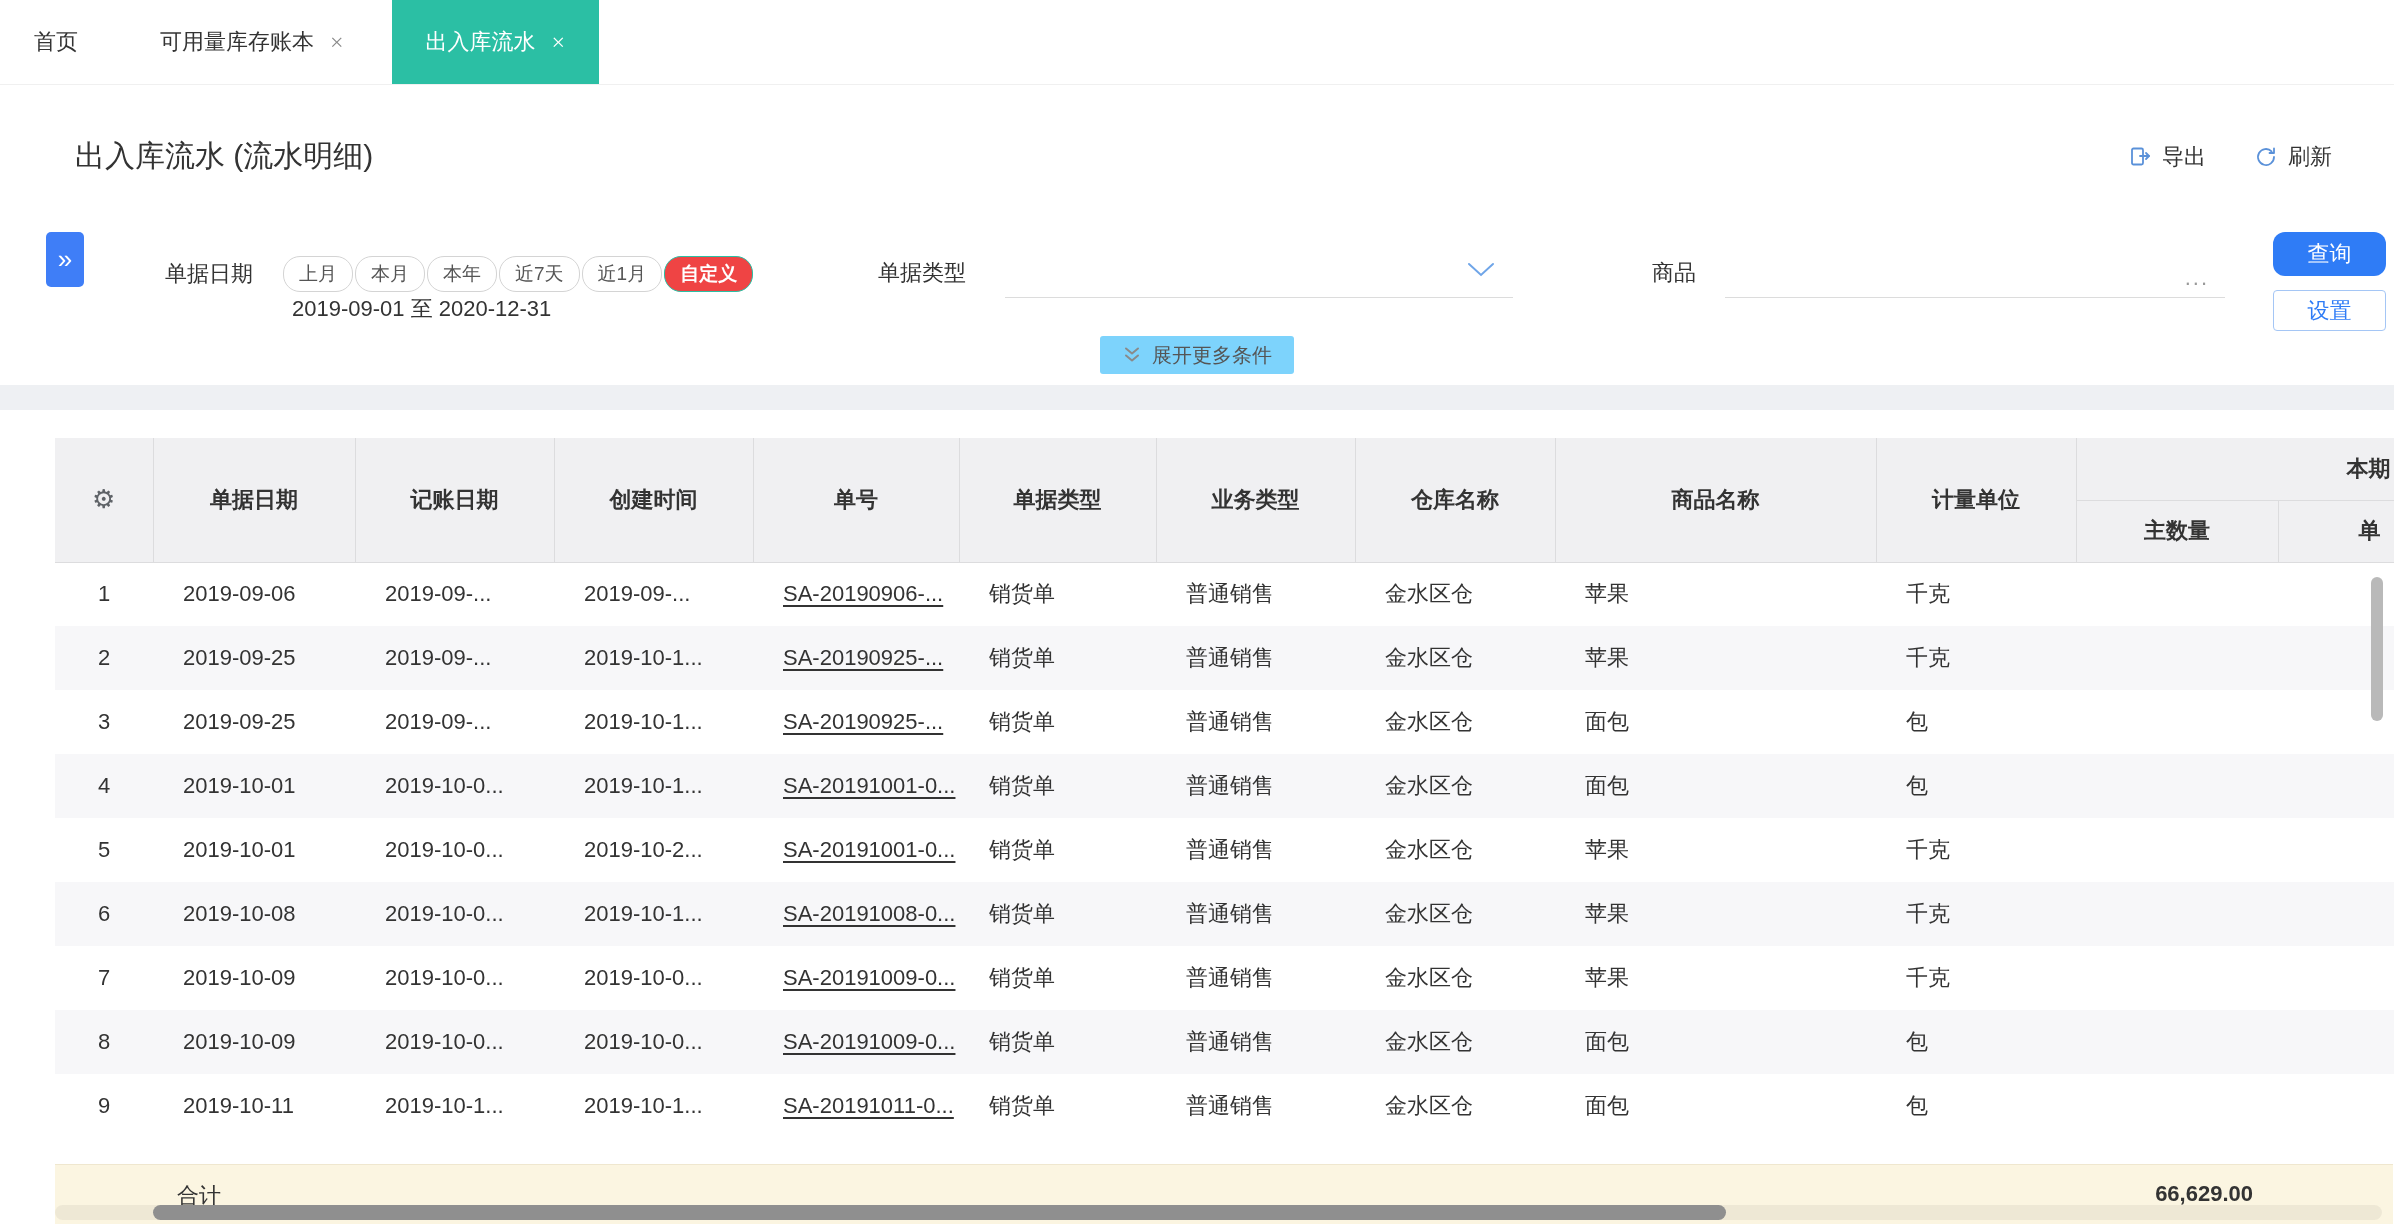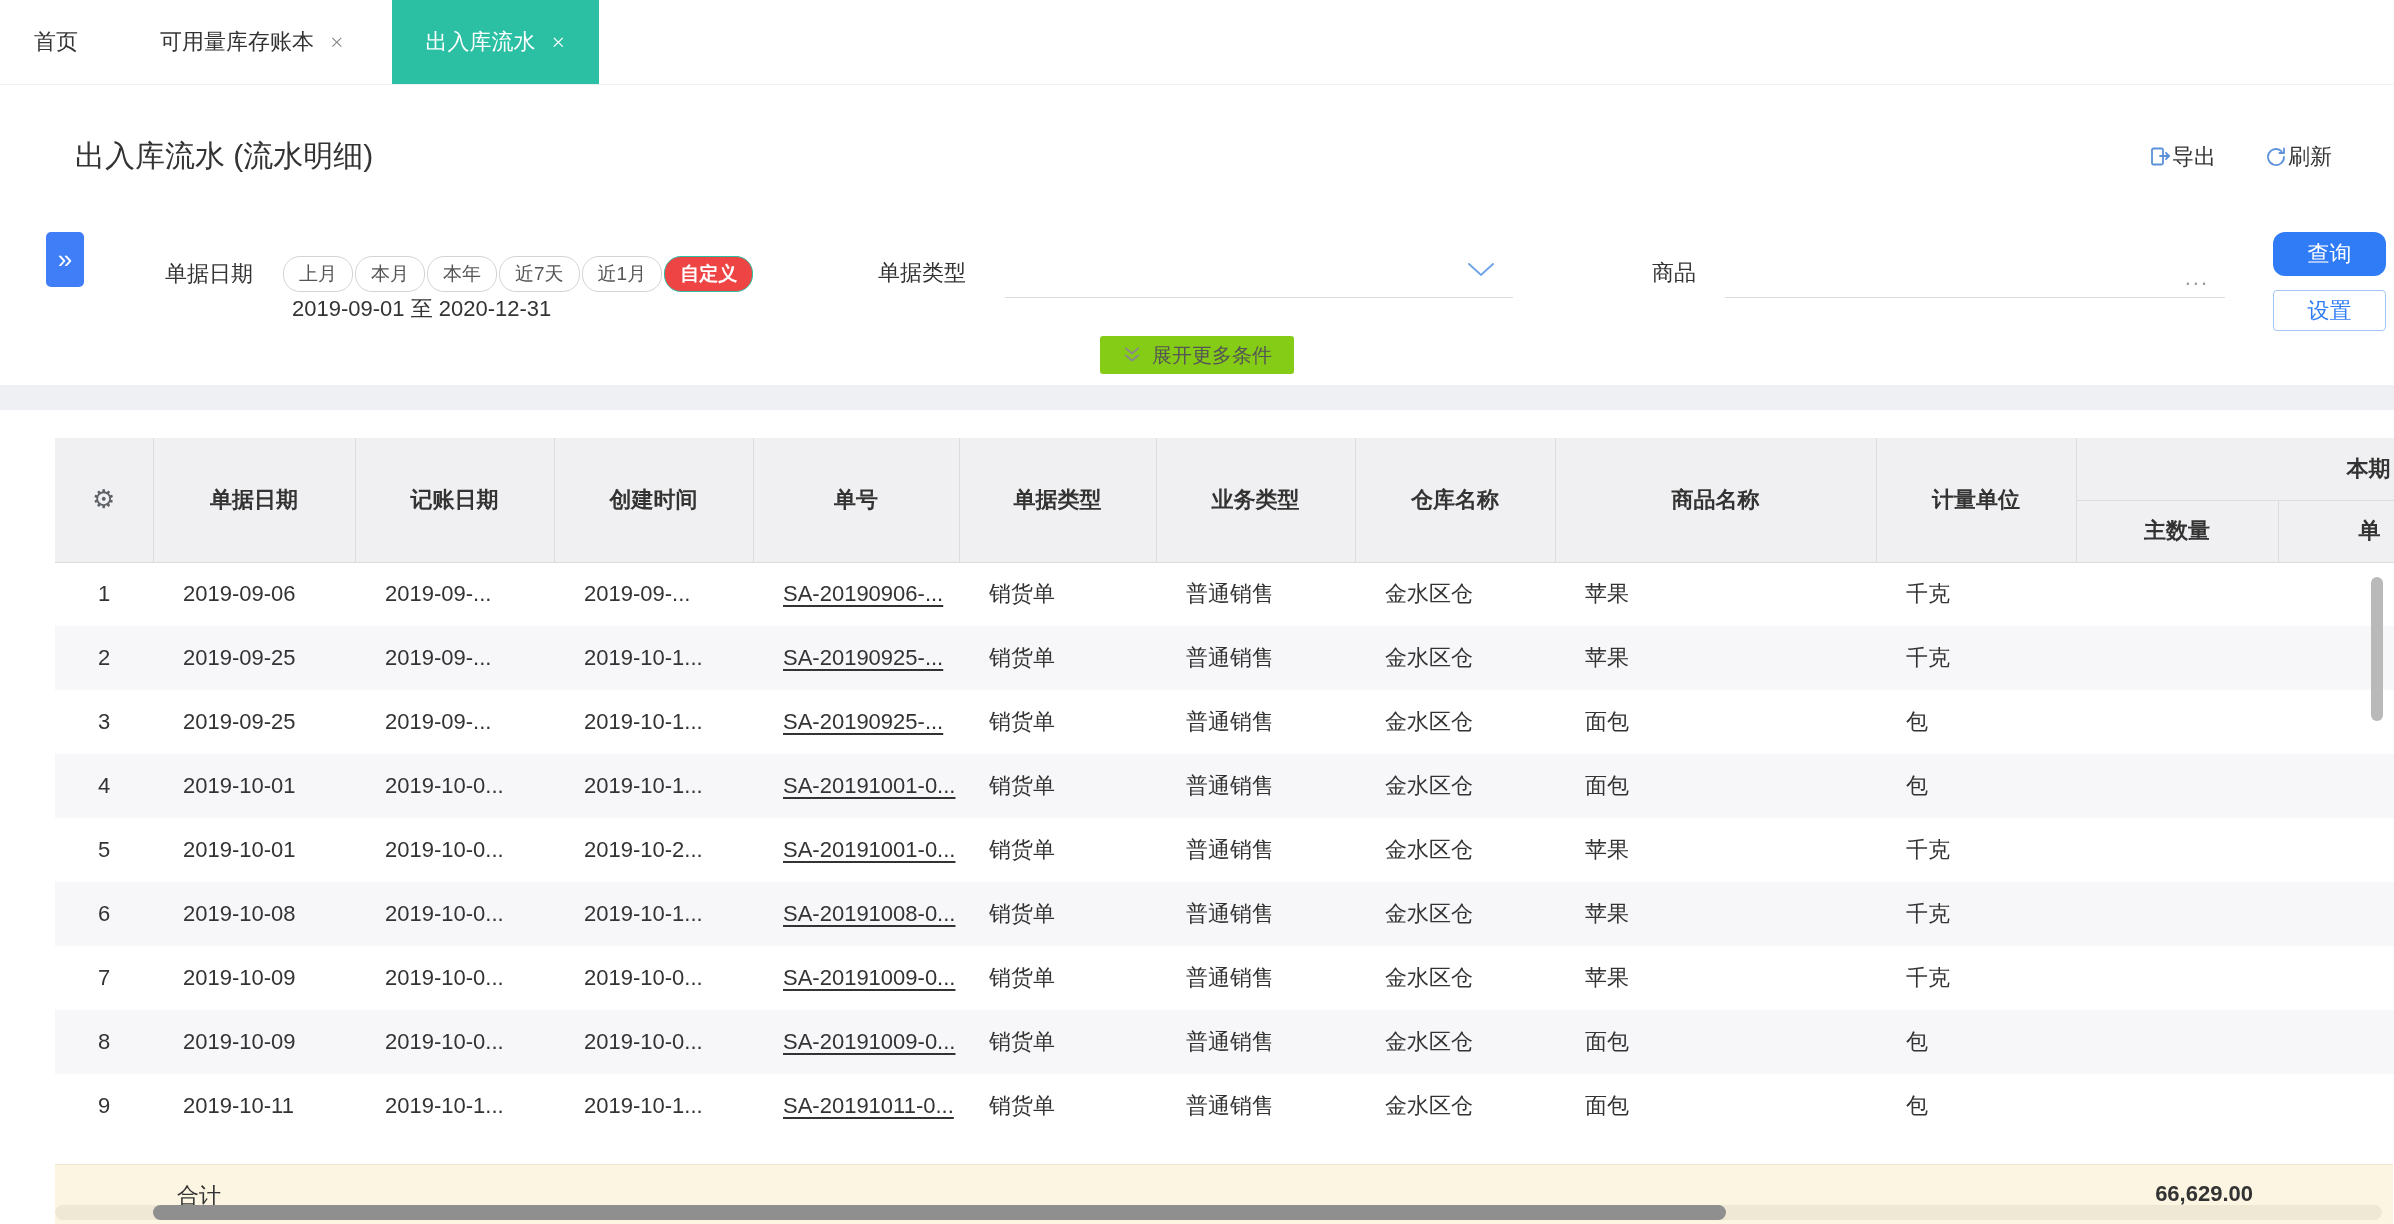--- a/index.html
+++ b/index.html
@@ -12,21 +12,21 @@
   .tab { display:flex; align-items:center; padding:0 34px; font-size:22px; color:#333; cursor:pointer; white-space:nowrap;font-family:Liberation Serif, serif; }
   .tab + .tab { margin-left:14px; }
   .tab .close { margin-left:16px; color:#8a8a8a; font-size:24px; line-height:1; }
   .tab.active { background:#2bbfa4; color:#fff; }
   .tab.active .close { color:#fff; }
 
   
   .page-head { height:143px; display:flex; align-items:center; padding:0 62px 0 75px; background:#fff; }
   .page-title { font-size:30px; font-weight:500; color:#333; }
   .head-actions { margin-left:auto; display:flex; gap:48px; }
-  .head-btn { display:flex; align-items:center; font-size:22px; color:#333; cursor:pointer; background:none; border:none; font-family:inherit; }
+  .head-btn { display:flex; align-items:center; gap:10px; font-size:22px; color:#333; cursor:pointer; background:none; border:none; font-family:inherit; }
   .head-btn svg { display:block; }
 
   
   .filter-card { position:relative; height:157px; background:#fff; }
   .collapse-btn { position:absolute; left:46px; top:4px; width:38px; height:55px; background:#3f7ef7; color:#fff;
                   border:none; border-radius:5px; font-size:26px; display:flex; align-items:center; justify-content:center; cursor:pointer; }
   .filter-row1 { position:absolute; left:165px; top:28px; display:flex; align-items:center; }
   .filter-label { font-size:22px; font-weight:500; color:#333; white-space:nowrap; }
   .pills { display:flex; gap:2px; margin-left:30px; align-items:center; }
   .pill { border:1px solid #d4d4d4; border-radius:17px; padding:4px 15px; font-size:19px; color:#555; background:#fff; cursor:pointer; white-space:nowrap; }
@@ -38,21 +38,21 @@
   .field-doctype svg { position:absolute; right:18px; top:8px; }
   .f-label-product { position:absolute; left:1652px; top:30px; }
   .field-product { position:absolute; left:1725px; top:26px; width:500px; height:44px; border-bottom:1px solid #dcdcdc; cursor:pointer; }
   .field-product .ellipsis { position:absolute; right:16px; bottom:6px; color:#999; font-size:22px; letter-spacing:2px; }
 
   .query-btn { position:absolute; right:8px; top:4px; width:113px; height:44px; background:#2f7cf6; color:#fff; font-size:22px;
                border:none; border-radius:12px; cursor:pointer; font-family:inherit; }
   .settings-btn { position:absolute; right:8px; top:62px; width:113px; height:41px; background:#fff; color:#2f7cf6; font-size:22px;
                border:1px solid #a5c6f5; border-radius:4px; cursor:pointer; font-family:inherit; }
   .expand-more { position:absolute; left:50%; transform:translateX(-50%); top:108px; height:38px; padding:0 22px;
-               background:#84cc16; color:#555; font-size:20px; border:none; border-radius:3px; display:flex; align-items:center; gap:10px;
+               background:#7dd3fc; color:#555; font-size:20px; border:none; border-radius:3px; display:flex; align-items:center; gap:10px;
                cursor:pointer; font-family:inherit; white-space:nowrap; }
 
   .gap-band { height:25px; background:#eef0f3; }
 
   
   .table-card { position:relative; height:814px; background:#fff; overflow:hidden; }
   table.flow { position:absolute; left:55px; top:28px; border-collapse:collapse; table-layout:fixed; width:2483px; }
   thead th { background:#f0f0f2; border-right:1px solid #dcdcde; border-bottom:1px solid #dcdcde;
              font-size:22px; font-weight:600; color:#333; height:62px; text-align:center; padding:0; }
   thead th:last-child { border-right:none; }

